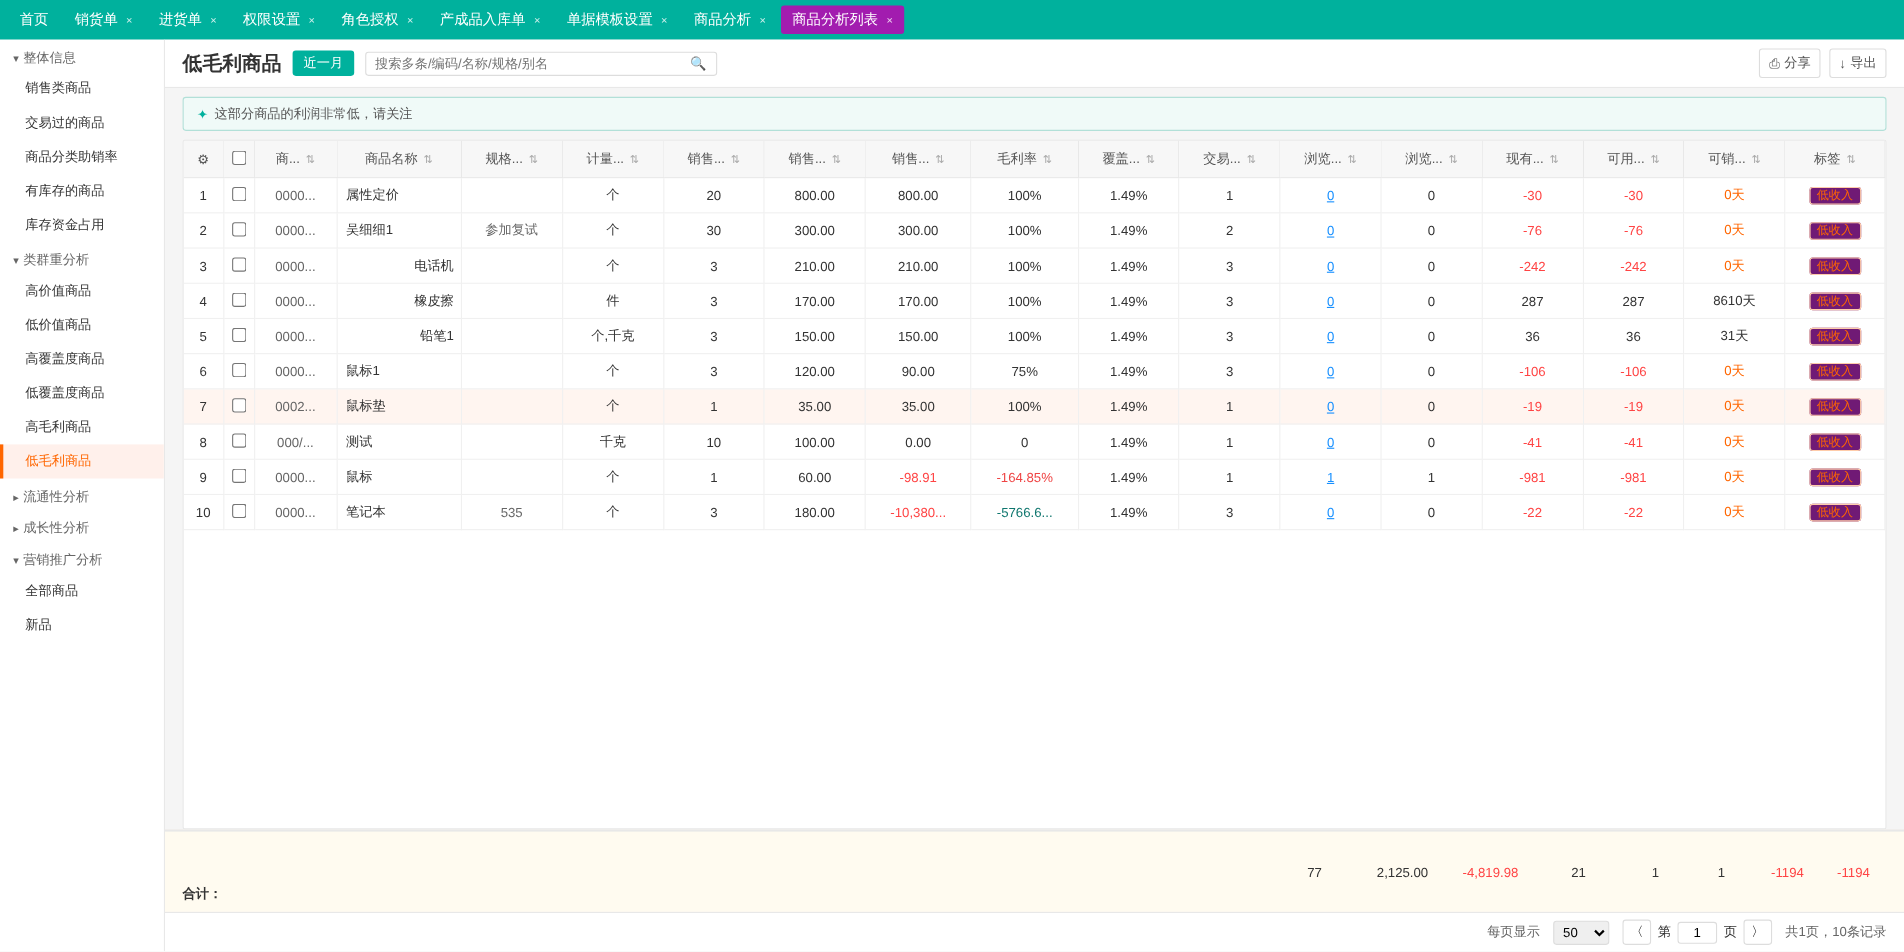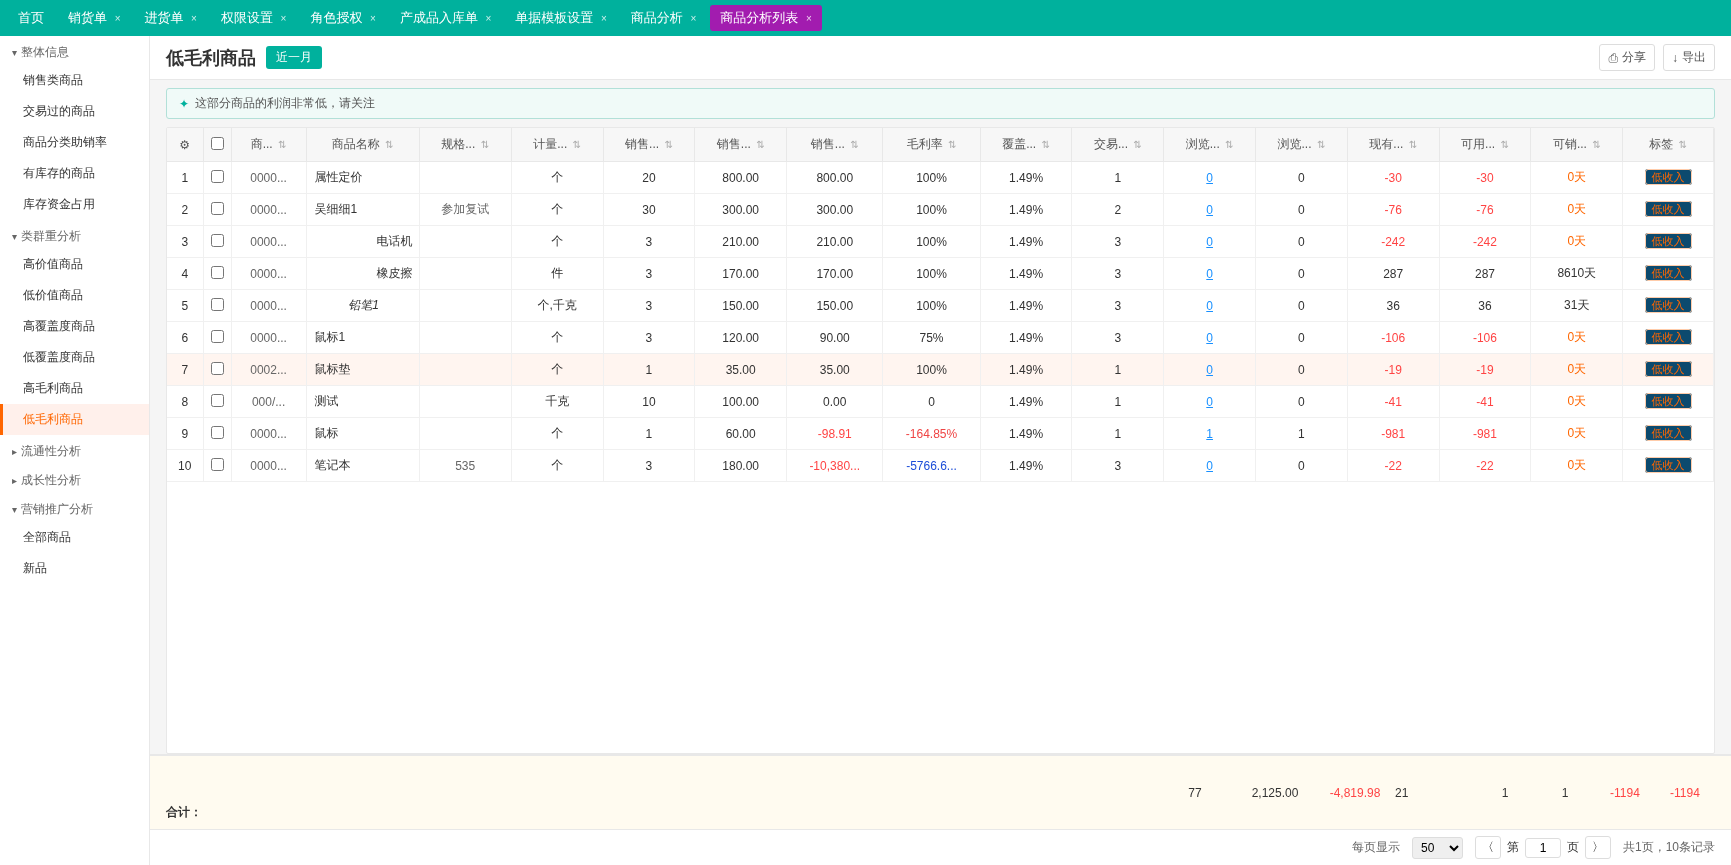--- a/index.html
+++ b/index.html
@@ -163,21 +163,21 @@
     thead tr th .sort-icon { color: #aaa; font-size: 10px; margin-left: 2px; }
     tbody tr td {
       border-bottom: 1px solid #f0f0f0;
       border-right: 1px solid #f0f0f0;
       padding: 7px 6px;
       text-align: center;
       white-space: nowrap;
     }
     tbody tr.highlighted td { background: #fff5f0; }
     .tag-low-income {
-      background: #0c4a6e;
+      background: #701a75;
       color: #ff6600;
       border: 1px solid #ffccaa;
       padding: 1px 6px;
       border-radius: 3px;
       font-size: 11px;
     }
     .link-text { color: #1890ff; text-decoration: underline; cursor: pointer; }
 
     
     .footer-totals {
@@ -310,20 +310,24 @@
     </div>
     <div class="sidebar-item">全部商品</div>
     <div class="sidebar-item">新品</div>
   </aside>
 
   <div class="content-area">
 
     <div class="page-header">
       <span class="page-title">低毛利商品</span>
       <button class="filter-btn">近一月</button>
+      <div class="search-box">
+        <input type="text" placeholder="搜索多条/编码/名称/规格/别名" style="">
+        <span class="search-icon">🔍</span>
+      </div>
       <div class="header-actions">
         <div class="action-btn">
           <span>⎙</span>
           <span>分享</span>
         </div>
         <div class="action-btn">
           <span>↓</span>
           <span>导出</span>
         </div>
       </div>
@@ -436,21 +440,21 @@
     <td>0</td>
     <td>287</td>
     <td>287</td>
     <td>8610天</td>
     <td><span class="tag-low-income">低收入</span></td>
   </tr>
             <tr>
     <td>5</td>
     <td><input type="checkbox" style=""></td>
     <td style="color:#666;">0000...</td>
-    <td style="text-align:center; padding-left:8px;font-style:italic;">铅笔1</td>
+    <td style="text-align:right; padding-left:8px;">铅笔1</td>
     <td style="color:#666;"></td>
     <td>个,千克</td>
     <td>3</td>
     <td>150.00</td>
     <td>150.00</td>
     <td>100%</td>
     <td>1.49%</td>
     <td>3</td>
     <td class="link-text">0</td>
     <td>0</td>
@@ -542,21 +546,21 @@
             <tr>
     <td>10</td>
     <td><input type="checkbox" style=""></td>
     <td style="color:#666;">0000...</td>
     <td style="text-align:left; padding-left:8px;">笔记本</td>
     <td style="color:#666;">535</td>
     <td>个</td>
     <td>3</td>
     <td>180.00</td>
     <td style="color:#ff4444;">-10,380...</td>
-    <td style="color:#1d4ed8;">-5766.6...</td>
+    <td style="color:#0f766e;">-5766.6...</td>
     <td>1.49%</td>
     <td>3</td>
     <td class="link-text">0</td>
     <td>0</td>
     <td style="color:#ff4444;">-22</td>
     <td style="color:#ff4444;">-22</td>
     <td style="color:#ff6600;">0天</td>
     <td><span class="tag-low-income">低收入</span></td>
   </tr>
           </tbody>
@@ -564,21 +568,21 @@
     </div>
 
     <div class="footer-totals">
       <span style="margin-right:8px; font-weight:bold;margin-top:40px;">合计：</span>
       <span style="flex:1;"></span>
 
       <span id="totals-rendered" style="display:flex; gap:0;">
   <span style="min-width:80px; text-align:center;">77</span>
   <span style="min-width:80px; text-align:center;">2,125.00</span>
   <span style="min-width:80px; text-align:center; color:#ff4444;">-4,819.98</span>
-  <span style="min-width:80px; text-align:left;">21</span>
+  <span style="min-width:80px; text-align:center;">21</span>
   <span style="min-width:60px; text-align:center;">1</span>
   <span style="min-width:60px; text-align:center;">1</span>
   <span style="min-width:60px; text-align:center; color:#ff4444;">-1194</span>
   <span style="min-width:60px; text-align:center; color:#ff4444;">-1194</span>
 </span>
     </div>
 
     <div class="bottom-bar">
       <span class="page-size-label">每页显示</span>
       <select>

